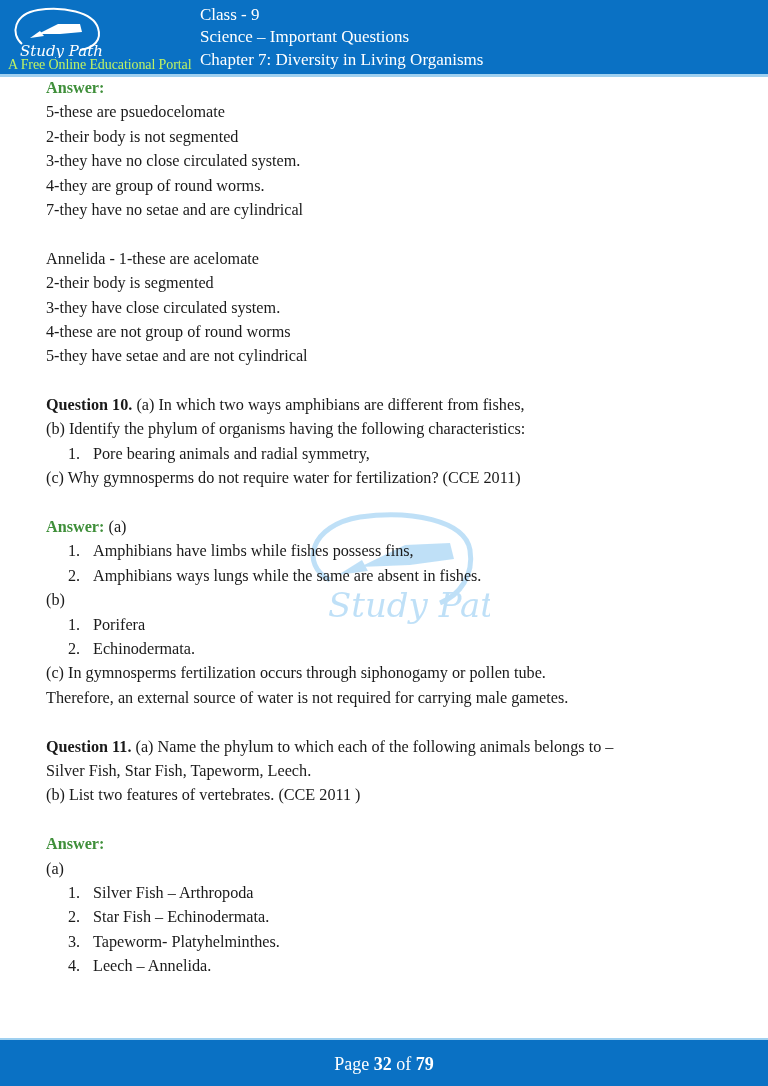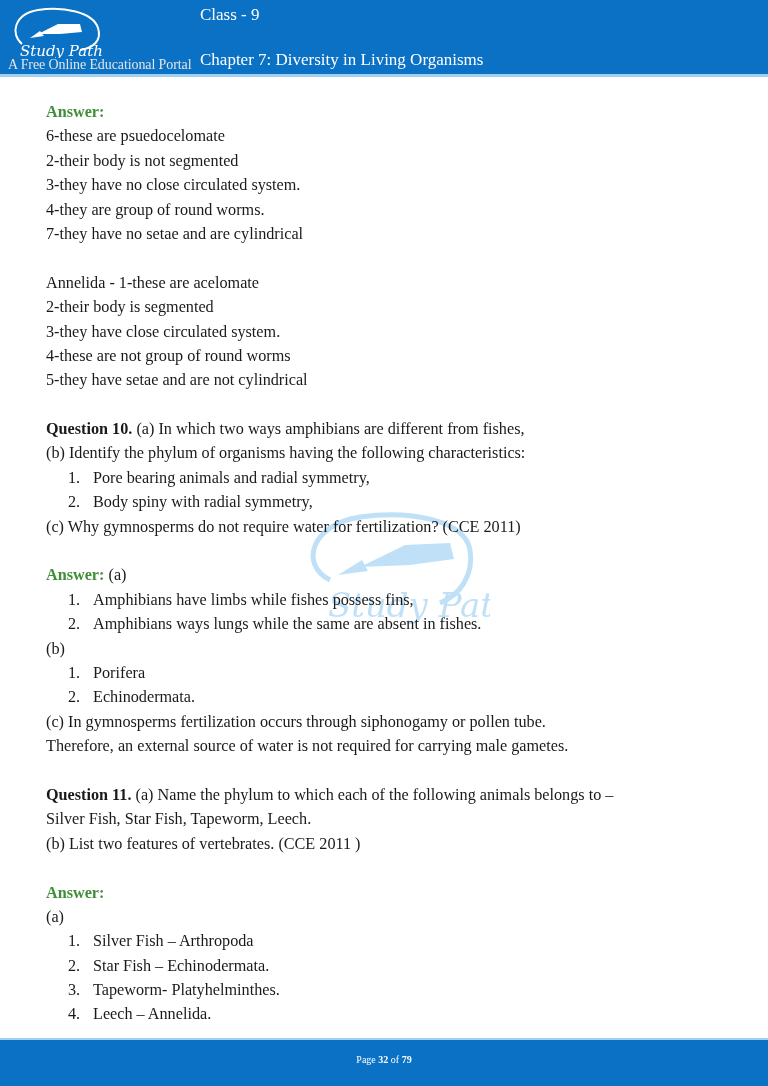--- a/index.html
+++ b/index.html
@@ -12,99 +12,99 @@
     .header {
       position: absolute; left: 0; top: 0; width: 768px; height: 74px;
       background: #0a71c4;
       border-bottom: 3px solid #9fd0f0;
     }
     .logo {
       position: absolute; left: 8px; top: 4px; width: 100px; height: 54px;
     }
     .tagline {
       position: absolute; left: 8px; top: 57px;
-      font-family: "Liberation Serif", serif; font-size: 14px; color: #e5e5e5;
+      font-family: "Liberation Serif", serif; font-size: 14px; color: #bef264;
       letter-spacing: -0.1px; white-space: nowrap;
     }
     .hdr-line {
       position: absolute; left: 200px; width: 370px; text-align: left;
       color: #ffffff; font-family: "Liberation Serif", serif; font-size: 17px;
       white-space: nowrap;
     }
     .hdr-1 { top: 5px; }
     .hdr-2 { top: 27px; }
     .hdr-3 { top: 50px; }
 
     .content {
       position: absolute; left: 46px; top: 76px; width: 700px;
-      font-family: "Liberation Serif", serif; font-size: 16.2px; margin-top: 24px;
+      font-family: "Liberation Serif", serif; font-size: 16.2px;
     }
     .line { height: 24.4px; line-height: 24.4px; white-space: nowrap; }
     .gap { height: 24.4px; }
     .indent { padding-left: 22px; }
     .indent .num { display: inline-block; width: 25px; }
     .answer { color: #3f8f3a; font-weight: bold; }
     .q { font-weight: bold; }
 
     .watermark {
       position: absolute; left: 290px; top: 505px; width: 200px; height: 120px;
       opacity: 0.55; pointer-events: none;
     }
 
     .footer {
       position: absolute; left: 0; top: 1038px; width: 768px; height: 48px;
       background: #0a71c4; border-top: 2px solid #9fd0f0;
     }
     .page-num {
       position: absolute; left: 0; width: 768px; top: 14px; text-align: center;
-      color: #ffffff; font-family: "Liberation Serif", serif; font-size: 10px;
+      color: #ffffff; font-family: "Liberation Serif", serif; font-size: 18px;
     }
     .page-num b { font-weight: bold; }
   </style>
 </head>
 <body>
 
 <div class="header">
   <svg class="logo" viewBox="0 0 100 54">
     <path d="M14 40 C2 30 6 10 30 6 C55 2 85 8 90 24 C94 36 86 44 72 46" fill="none" stroke="#ffffff" stroke-width="2"></path>
     <path d="M30 30 L50 20 L72 20 L74 28 L52 30 Z" fill="#ffffff"></path>
     <path d="M22 34 L32 27 L36 32 Z" fill="#ffffff"></path>
     <text x="12" y="52" fill="#ffffff" font-family="DejaVu Serif, serif" font-style="italic" font-size="15">Study Path</text>
   </svg>
   <div class="tagline">A Free Online Educational Portal</div>
   <div class="hdr-line hdr-1">Class - 9</div>
+  <div class="hdr-line hdr-2">Science – Important Questions</div>
   <div class="hdr-line hdr-3">Chapter 7: Diversity in Living Organisms</div>
 </div>
 
 <svg class="watermark" viewBox="0 0 200 120">
   <path d="M40 75 C10 60 20 20 70 12 C120 5 175 15 180 45 C184 70 170 90 150 98" fill="none" stroke="#8cc8f2" stroke-width="5"></path>
   <path d="M70 62 L115 40 L160 38 L164 54 L120 60 Z" fill="#8cc8f2"></path>
   <path d="M48 70 L72 55 L78 66 Z" fill="#8cc8f2"></path>
   <text x="38" y="112" fill="#8cc8f2" font-family="DejaVu Serif, serif" font-style="italic" font-size="34">Study Path</text>
 </svg>
 
 <div class="content">
   <div class="line answer">Answer:</div>
-  <div class="line">6-these are psuedocelomate</div>
+  <div class="line">5-these are psuedocelomate</div>
   <div class="line">2-their body is not segmented</div>
   <div class="line">3-they have no close circulated system.</div>
   <div class="line">4-they are group of round worms.</div>
   <div class="line">7-they have no setae and are cylindrical</div>
   <div class="gap"></div>
   <div class="line">Annelida - 1-these are acelomate</div>
   <div class="line">2-their body is segmented</div>
   <div class="line">3-they have close circulated system.</div>
   <div class="line">4-these are not group of round worms</div>
   <div class="line">5-they have setae and are not cylindrical</div>
   <div class="gap"></div>
 
   <div class="line"><span class="q">Question 10.</span><span> (a) In which two ways amphibians are different from fishes,</span></div>
   <div class="line">(b) Identify the phylum of organisms having the following characteristics:</div>
   <div class="line indent"><span class="num">1.</span><span>Pore bearing animals and radial symmetry,</span></div>
-  <div class="line indent"><span class="num">2.</span><span>Body spiny with radial symmetry,</span></div>
   <div class="line">(c) Why gymnosperms do not require water for fertilization? (CCE 2011)</div>
   <div class="gap"></div>
 
   <div class="line"><span class="answer">Answer:</span><span> (a)</span></div>
   <div class="line indent"><span class="num">1.</span><span>Amphibians have limbs while fishes possess fins,</span></div>
   <div class="line indent"><span class="num">2.</span><span>Amphibians ways lungs while the same are absent in fishes.</span></div>
   <div class="line">(b)</div>
   <div class="line indent"><span class="num">1.</span><span>Porifera</span></div>
   <div class="line indent"><span class="num">2.</span><span>Echinodermata.</span></div>
   <div class="line">(c) In gymnosperms fertilization occurs through siphonogamy or pollen tube.</div>

